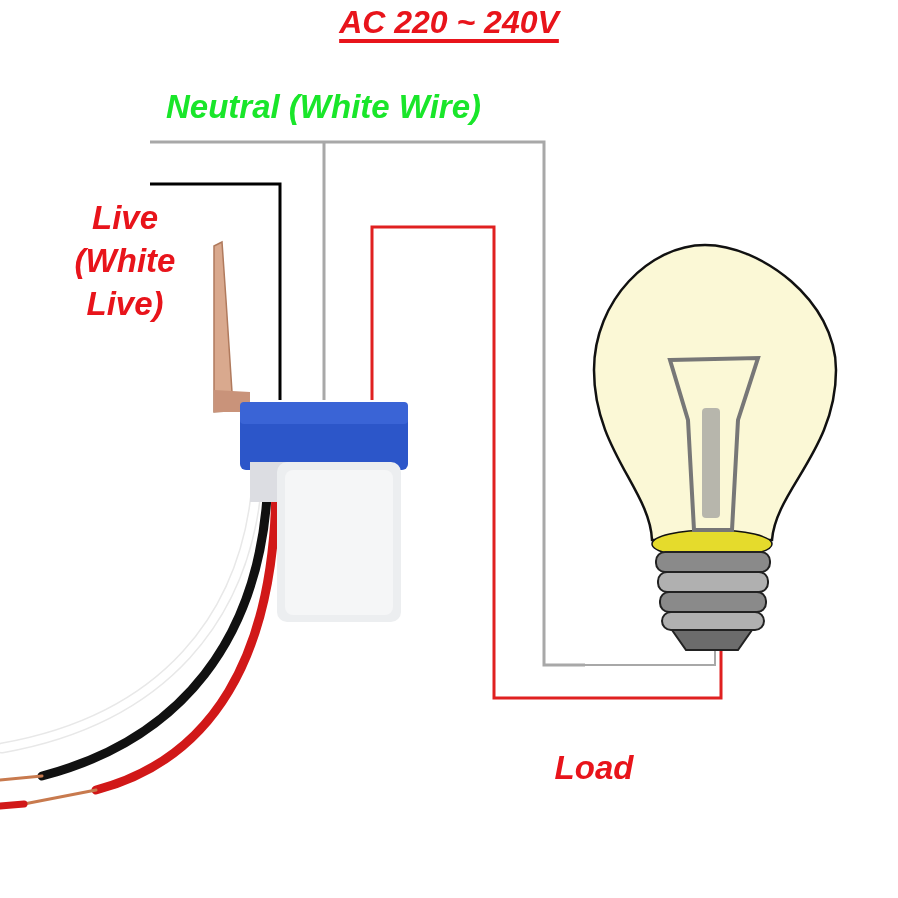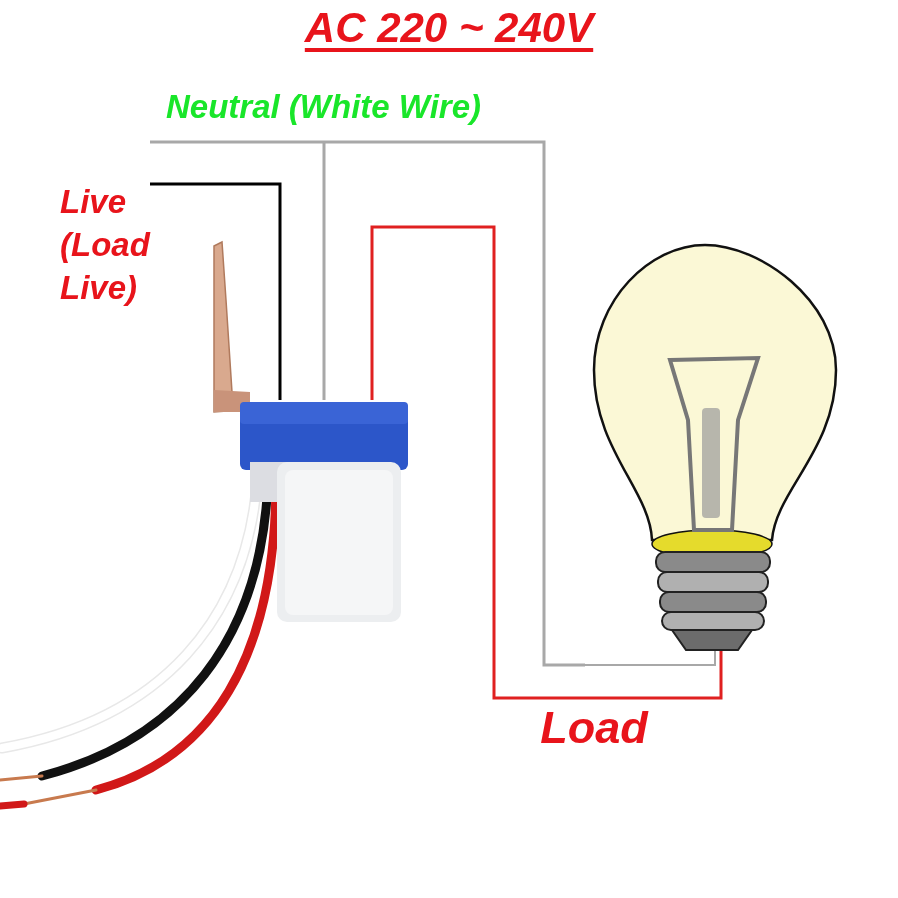--- a/index.html
+++ b/index.html
@@ -1,22 +1,22 @@
 <!DOCTYPE html>
 <html><head>
 <meta charset="utf-8">
 <style>
   html, body { margin: 0; padding: 0; background: #ffffff; }
   body { width: 898px; height: 898px; position: relative; overflow: hidden; font-family: "Liberation Sans", sans-serif; }
   .label { position: absolute; font-family: "Liberation Sans", sans-serif; font-weight: bold; font-style: italic; margin: 0; white-space: nowrap; }
-  #title { left: 0; width: 898px; top: 4px; text-align: center; font-size: 42px; color: #e8141b; }
+  #title { left: 0; width: 898px; top: 4px; text-align: center; font-size: 32px; color: #e8141b; }
   #title span { text-decoration: underline; text-decoration-thickness: 4px; text-underline-offset: 6px; }
   #neutral { left: 166px; top: 80px; font-size: 33px; color: #19e62a; margin-top: 8px; }
-  #live { left: 60px; top: 180px; font-size: 33px; color: #e8141b; text-align: left; line-height: 43px; white-space: normal; width: 130px; }
-  #load { left: 494px; top: 706px; font-size: 45px; color: #e8141b; text-align: center; line-height: 44px; white-space: normal; width: 200px; }
+  #live { left: 60px; top: 196px; font-size: 33px; color: #e8141b; text-align: center; line-height: 43px; white-space: normal; width: 130px; }
+  #load { left: 494px; top: 746px; font-size: 33px; color: #e8141b; text-align: center; line-height: 44px; white-space: normal; width: 200px; }
   svg#diagram { position: absolute; left: 0; top: 0; }
 </style>
 </head>
 <body>
 
 <svg id="diagram" width="898" height="898" viewBox="0 0 898 898" xmlns="http://www.w3.org/2000/svg">
 
   <g fill="none" stroke="#a8a8a8" stroke-width="3">
     <polyline points="150,142 544,142 544,665 585,665"></polyline>
     <line x1="324" y1="142" x2="324" y2="400"></line>
@@ -64,18 +64,18 @@
       <rect x="662" y="612" width="102" height="18" rx="9" fill="#b0b0b0"></rect>
       <path d="M672,630 L752,630 L738,650 L686,650 Z" fill="#6c6c6c"></path>
     </g>
   </g>
 </svg>
 
 <h1 id="title" class="label"><span>AC 220 ~ 240V</span></h1>
 <div id="neutral" class="label">Neutral (White Wire)</div>
 <div id="live" class="label">
   <div>Live</div>
-  <div>(Load</div>
+  <div>(White</div>
   <div>Live)</div>
 </div>
 <div id="load" class="label">
   <div>Load</div>
 </div>
 
 </body></html>

